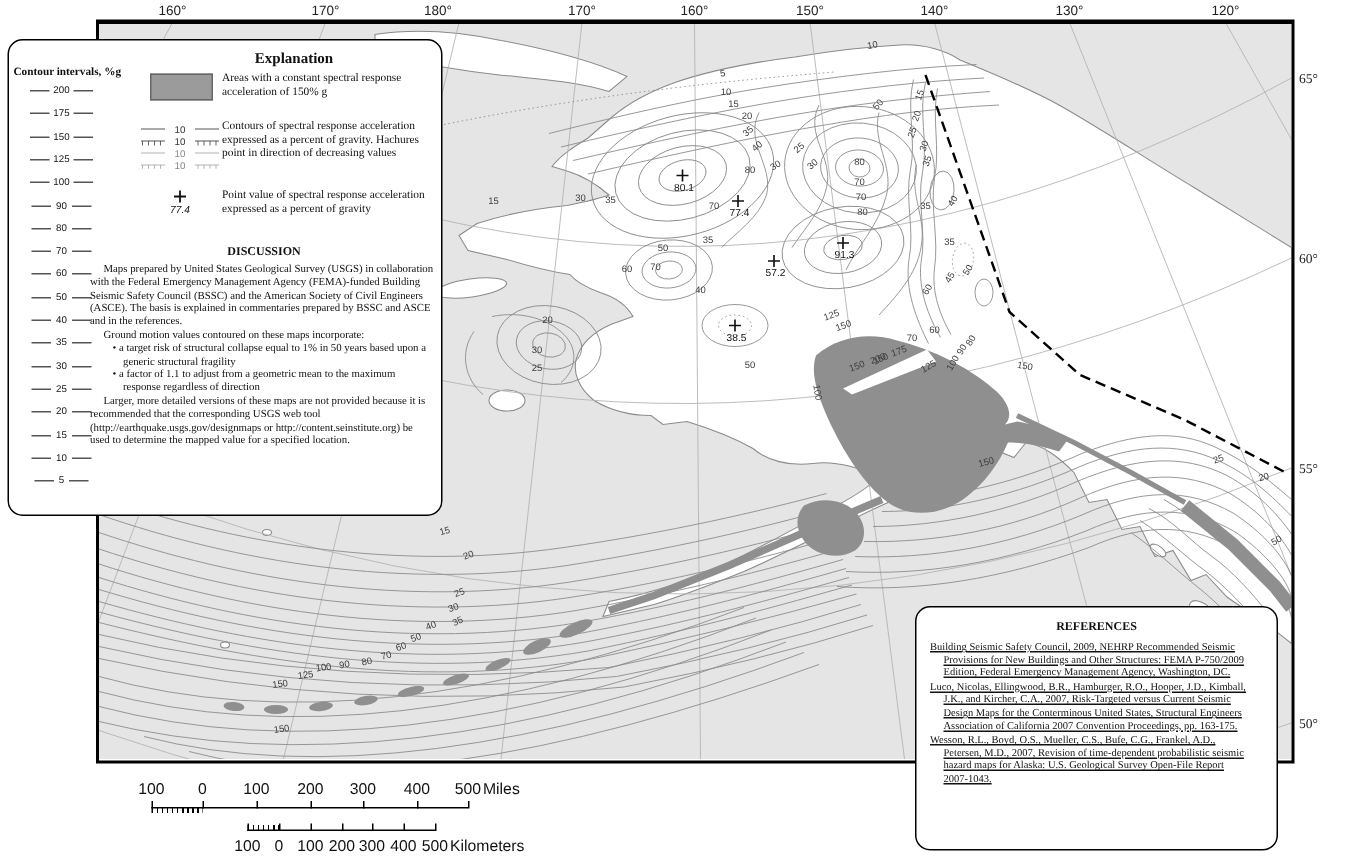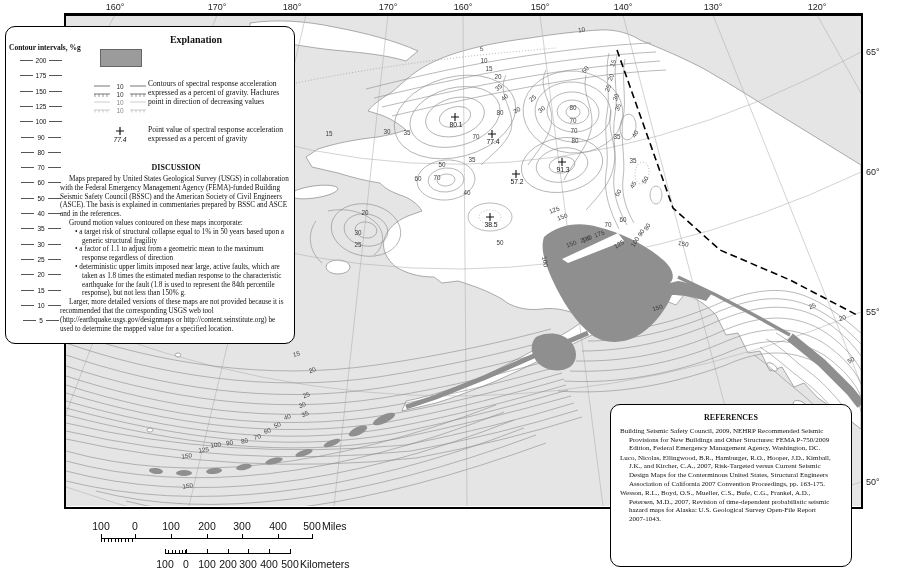--- a/index.html
+++ b/index.html
@@ -4,21 +4,21 @@
 <style>
   html,body{margin:0;padding:0;background:#fff;}
   #canvas{position:relative;width:900px;height:574px;background:#fff;overflow:hidden;
           font-family:"Liberation Serif",serif;color:#111;}
   
   #map-svg{position:absolute;left:66px;top:15px;width:795px;height:491px;}
   #map-frame{position:absolute;left:64px;top:13px;width:795px;height:491px;
              border:2px solid #000;border-top-width:3px;pointer-events:none;}
   .lon-label{position:absolute;top:2px;transform:translateX(-50%);
              font-family:"Liberation Sans",sans-serif;font-size:9px;color:#222;}
-  .lat-label{position:absolute;left:866px;font-family:Liberation Sans, sans-serif;
+  .lat-label{position:absolute;left:866px;font-family:Liberation Serif, serif;
              font-size:9px;color:#222;}
   
   .info-box{position:absolute;background:#fff;border:1.2px solid #000;border-radius:10px;}
   #explanation-box{left:5px;top:26px;width:288px;height:316px;}
   #references-box{left:610px;top:404px;width:228px;height:161px;padding-left:12px;}
   
   #scale-col{position:absolute;left:3px;top:16px;width:66px;}
   #scale-title{font-size:7.5px;font-weight:bold;white-space:nowrap;}
   .scale-row{position:absolute;left:4px;width:56px;display:flex;align-items:center;justify-content:center;}
   .scale-dash{flex:0 0 13px;height:0;border-top:1px solid #555;margin:0 3px;}
@@ -35,21 +35,21 @@
               font-size:8px;font-weight:bold;}
   #discussion{position:absolute;left:54px;top:148px;width:230px;font-size:7.2px;line-height:8.8px;}
   #discussion p{margin:0;text-indent:9px;}
   #disc-bullets{margin:0;padding:0 0 0 22px;list-style:none;}
   #disc-bullets li{text-indent:-7px;}
   #disc-bullets li::before{content:"• ";}
   
   #ref-title{position:absolute;left:0;top:8px;width:100%;text-align:center;
              font-size:8px;font-weight:bold;}
   #ref-entries{position:absolute;left:9px;top:22px;width:212px;font-size:7px;line-height:8.6px;}
-  #ref-entries p{margin:0 0 1px 0;padding-left:9px;text-indent:-9px;}
+  #ref-entries p{margin:0 0 1px 0;padding-left:9px;text-indent:-9px;text-decoration:underline;}
   
   .sb-num{position:absolute;transform:translateX(-50%);
           font-family:"Liberation Sans",sans-serif;font-size:10.5px;color:#111;}
   .sb-unit{position:absolute;font-family:"Liberation Sans",sans-serif;font-size:10.5px;color:#111;}
   .sb-tick{position:absolute;width:1px;background:#000;}
   .sb-line{position:absolute;height:1px;background:#000;}
   .sb-hash{position:absolute;height:4px;
            background:repeating-linear-gradient(90deg,#000 0 1px,transparent 1px 3.4px);}
   svg text{font-family:"Liberation Sans",sans-serif;}
 </style>
@@ -413,20 +413,21 @@
           <div class="scale-row" style="top: 274.1px;">
             <span class="scale-dash"></span>
             <span class="scale-val">5</span>
             <span class="scale-dash"></span>
           </div>
         </div>
     </div>
     <div id="exp-title">Explanation</div>
 
     <div id="leg-swatch"></div>
+    <div class="leg-text" style="top:20px">Areas with a constant spectral response acceleration of 150% g</div>
 
     <svg id="leg-contour-sym" width="56" height="32">
       <g stroke="#555" stroke-width="0.8" fill="none">
         <path d="M2,5 h16 M38,5 h16"></path>
         <path d="M2,13 h16 M38,13 h16"></path>
         <path d="M3,13 v3 M7,13 v3 M11,13 v3 M15,13 v3 M40,13 v3 M44,13 v3 M48,13 v3 M52,13 v3" stroke-width="0.6"></path>
         <path d="M2,21 h16 M38,21 h16" stroke="#999" stroke-width="0.5"></path>
         <path d="M2,29 h16 M38,29 h16" stroke="#999" stroke-width="0.5"></path>
         <path d="M3,29 v2.5 M7,29 v2.5 M11,29 v2.5 M15,29 v2.5 M40,29 v2.5 M44,29 v2.5 M48,29 v2.5 M52,29 v2.5" stroke="#999" stroke-width="0.5"></path>
       </g>
@@ -445,21 +446,20 @@
     </svg>
     <div class="leg-text" style="top:98px">Point value of spectral response acceleration expressed as a percent of gravity</div>
 
     <div id="disc-title">DISCUSSION</div>
     <div id="discussion">
       <p>Maps prepared by United States Geological Survey (USGS) in collaboration with the Federal Emergency Management Agency (FEMA)-funded Building Seismic Safety Council (BSSC) and the American Society of Civil Engineers (ASCE).  The basis is explained in commentaries prepared by BSSC and ASCE and in the references.</p>
       <p>Ground motion values contoured on these maps incorporate:</p>
       <ul id="disc-bullets">
           <li>a target risk of structural collapse equal to 1% in 50 years based upon a generic structural fragility</li>
           <li>a factor of 1.1 to adjust from a geometric mean to the maximum response regardless of direction</li>
-          <li>deterministic upper limits imposed near large, active faults, which are taken as 1.8 times the estimated median response to the characteristic earthquake for the fault (1.8 is used to represent  the 84th percentile response), but not less than 150% g.</li>
         </ul>
       <p>Larger, more detailed versions of these maps are not provided because it is recommended that the corresponding USGS web tool (http://earthquake.usgs.gov/designmaps or http://content.seinstitute.org) be used to determine the mapped value for a specified location.</p>
     </div>
   </div>
 
   <div id="references-box" class="info-box">
     <div id="ref-title">REFERENCES</div>
     <div id="ref-entries">
         <p>Building Seismic Safety Council, 2009, NEHRP Recommended Seismic Provisions for New Buildings and Other Structures: FEMA P-750/2009 Edition, Federal Emergency Management Agency, Washington, DC.</p>
         <p>Luco, Nicolas, Ellingwood, B.R., Hamburger, R.O., Hooper, J.D., Kimball, J.K., and Kircher, C.A., 2007, Risk-Targeted versus Current Seismic Design Maps for the Conterminous United States, Structural Engineers Association of California 2007 Convention Proceedings, pp. 163-175.</p>

